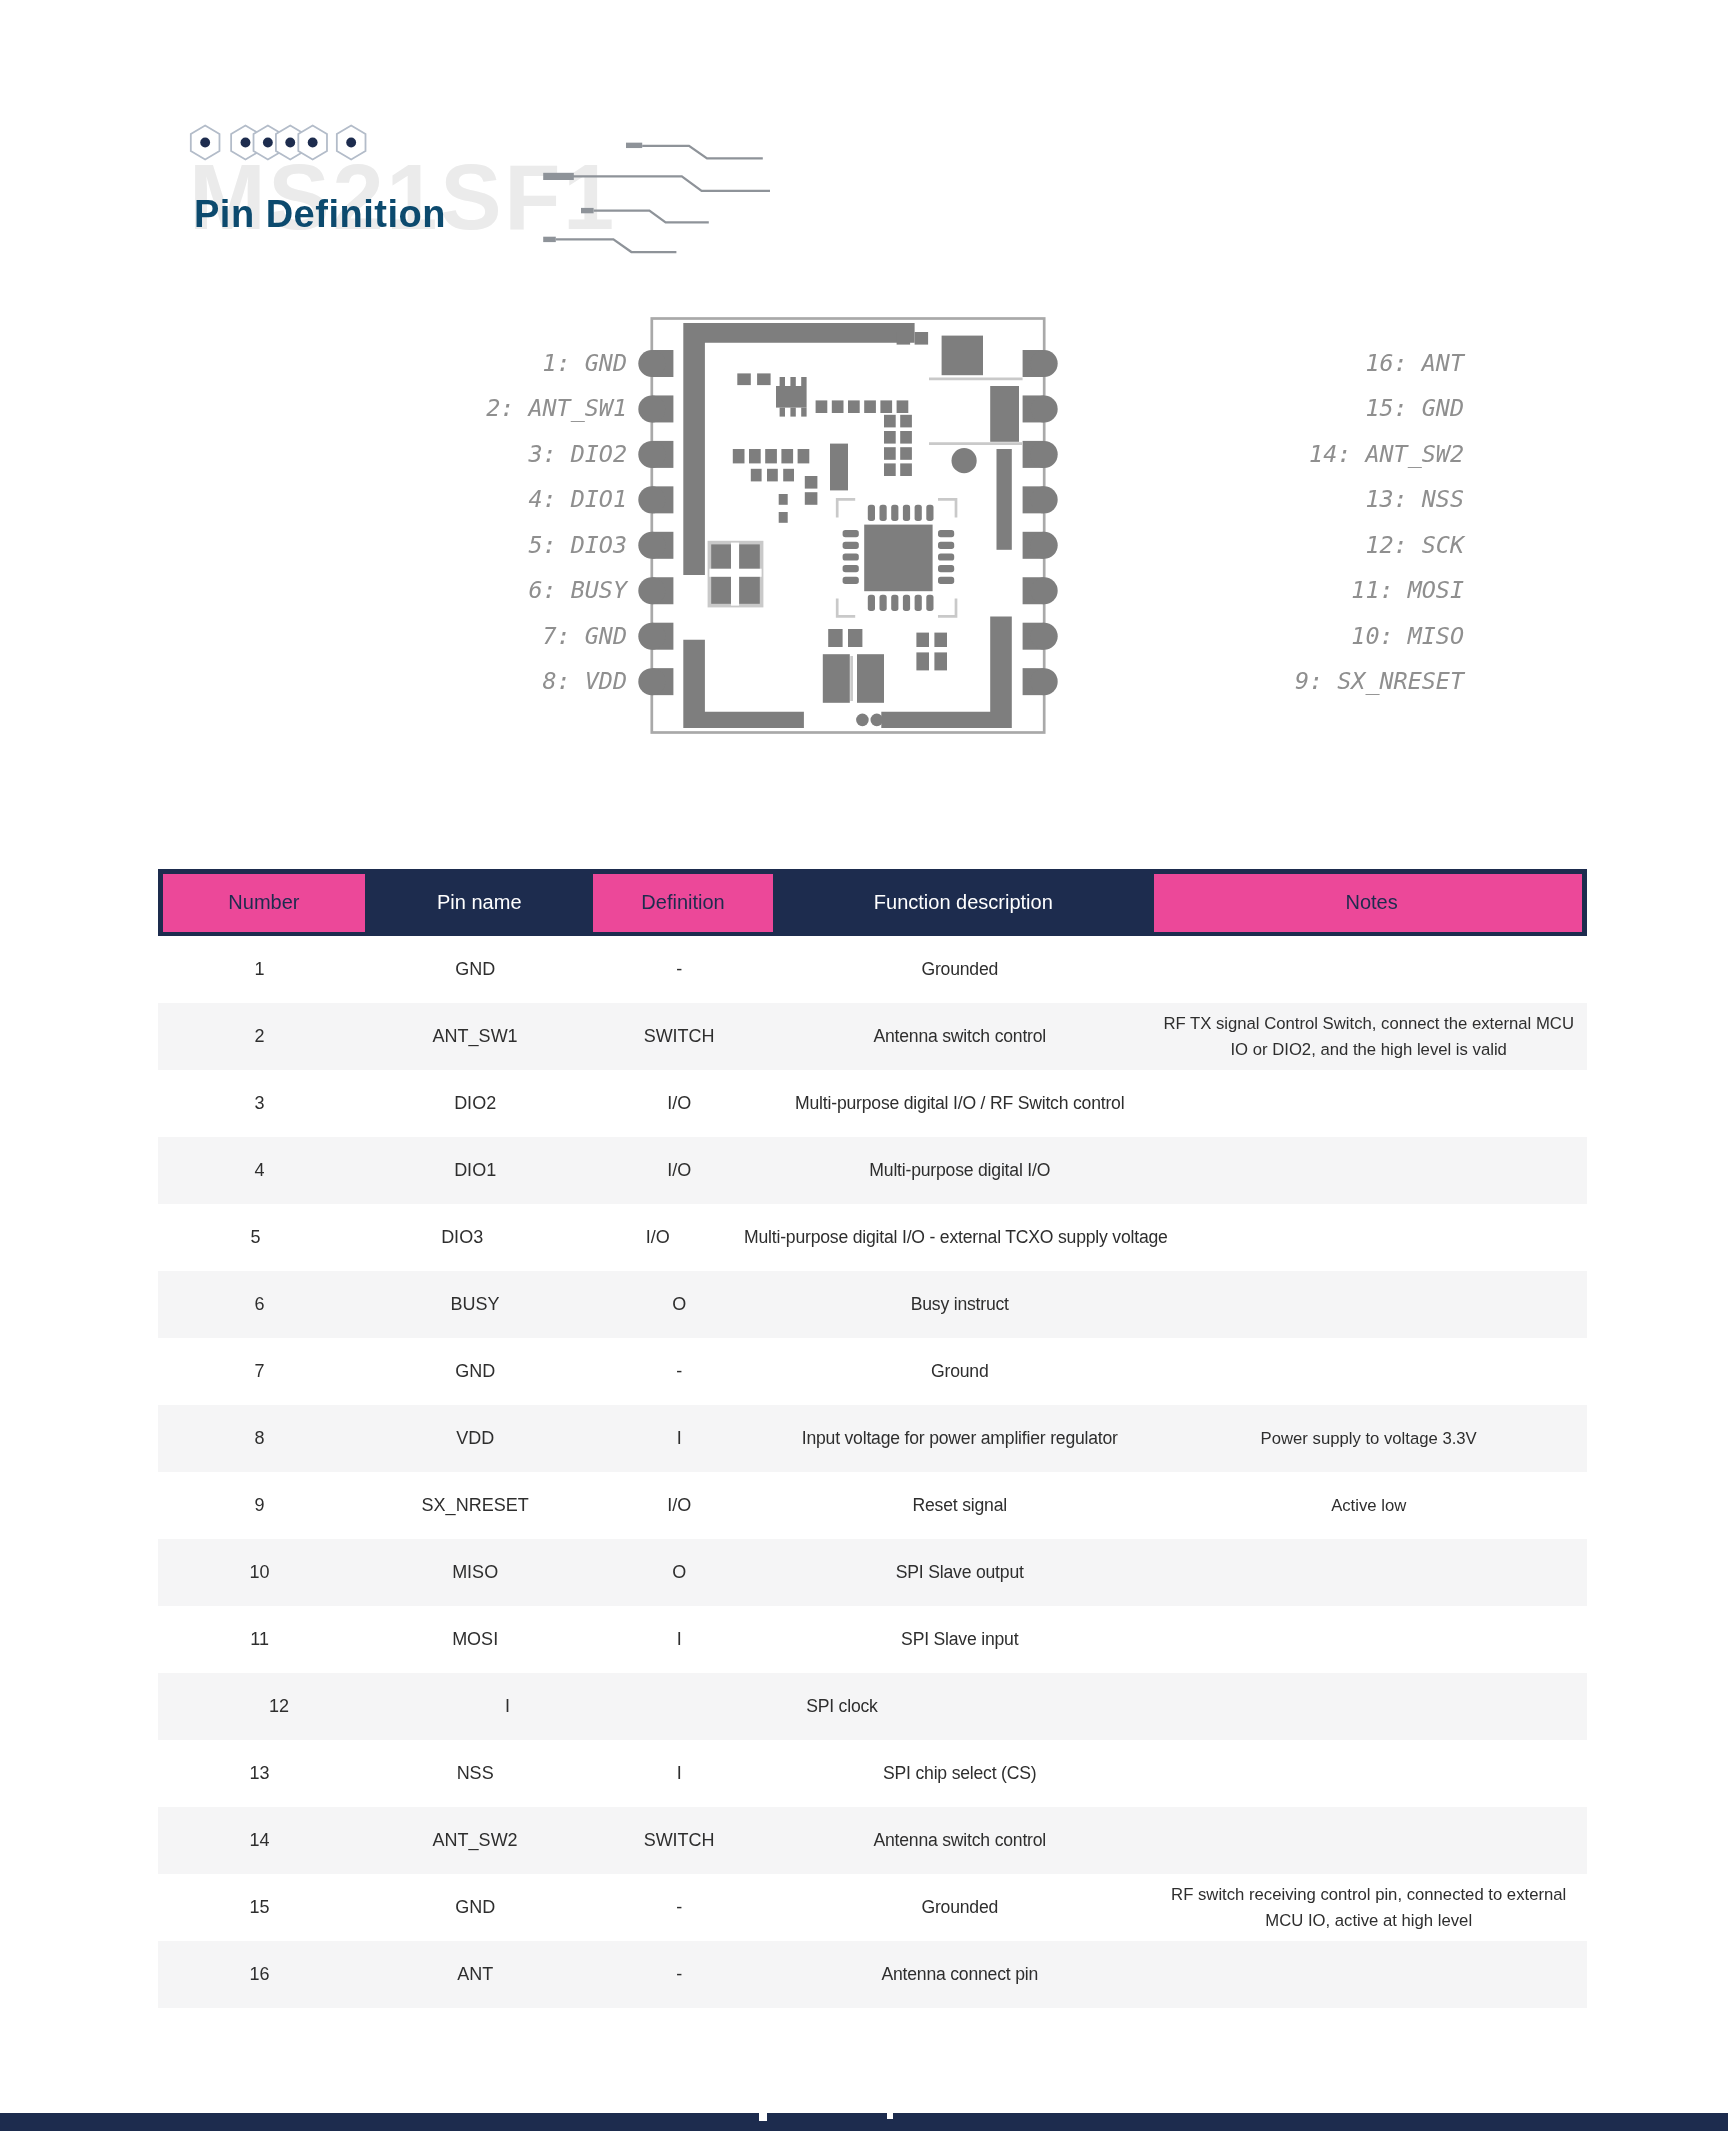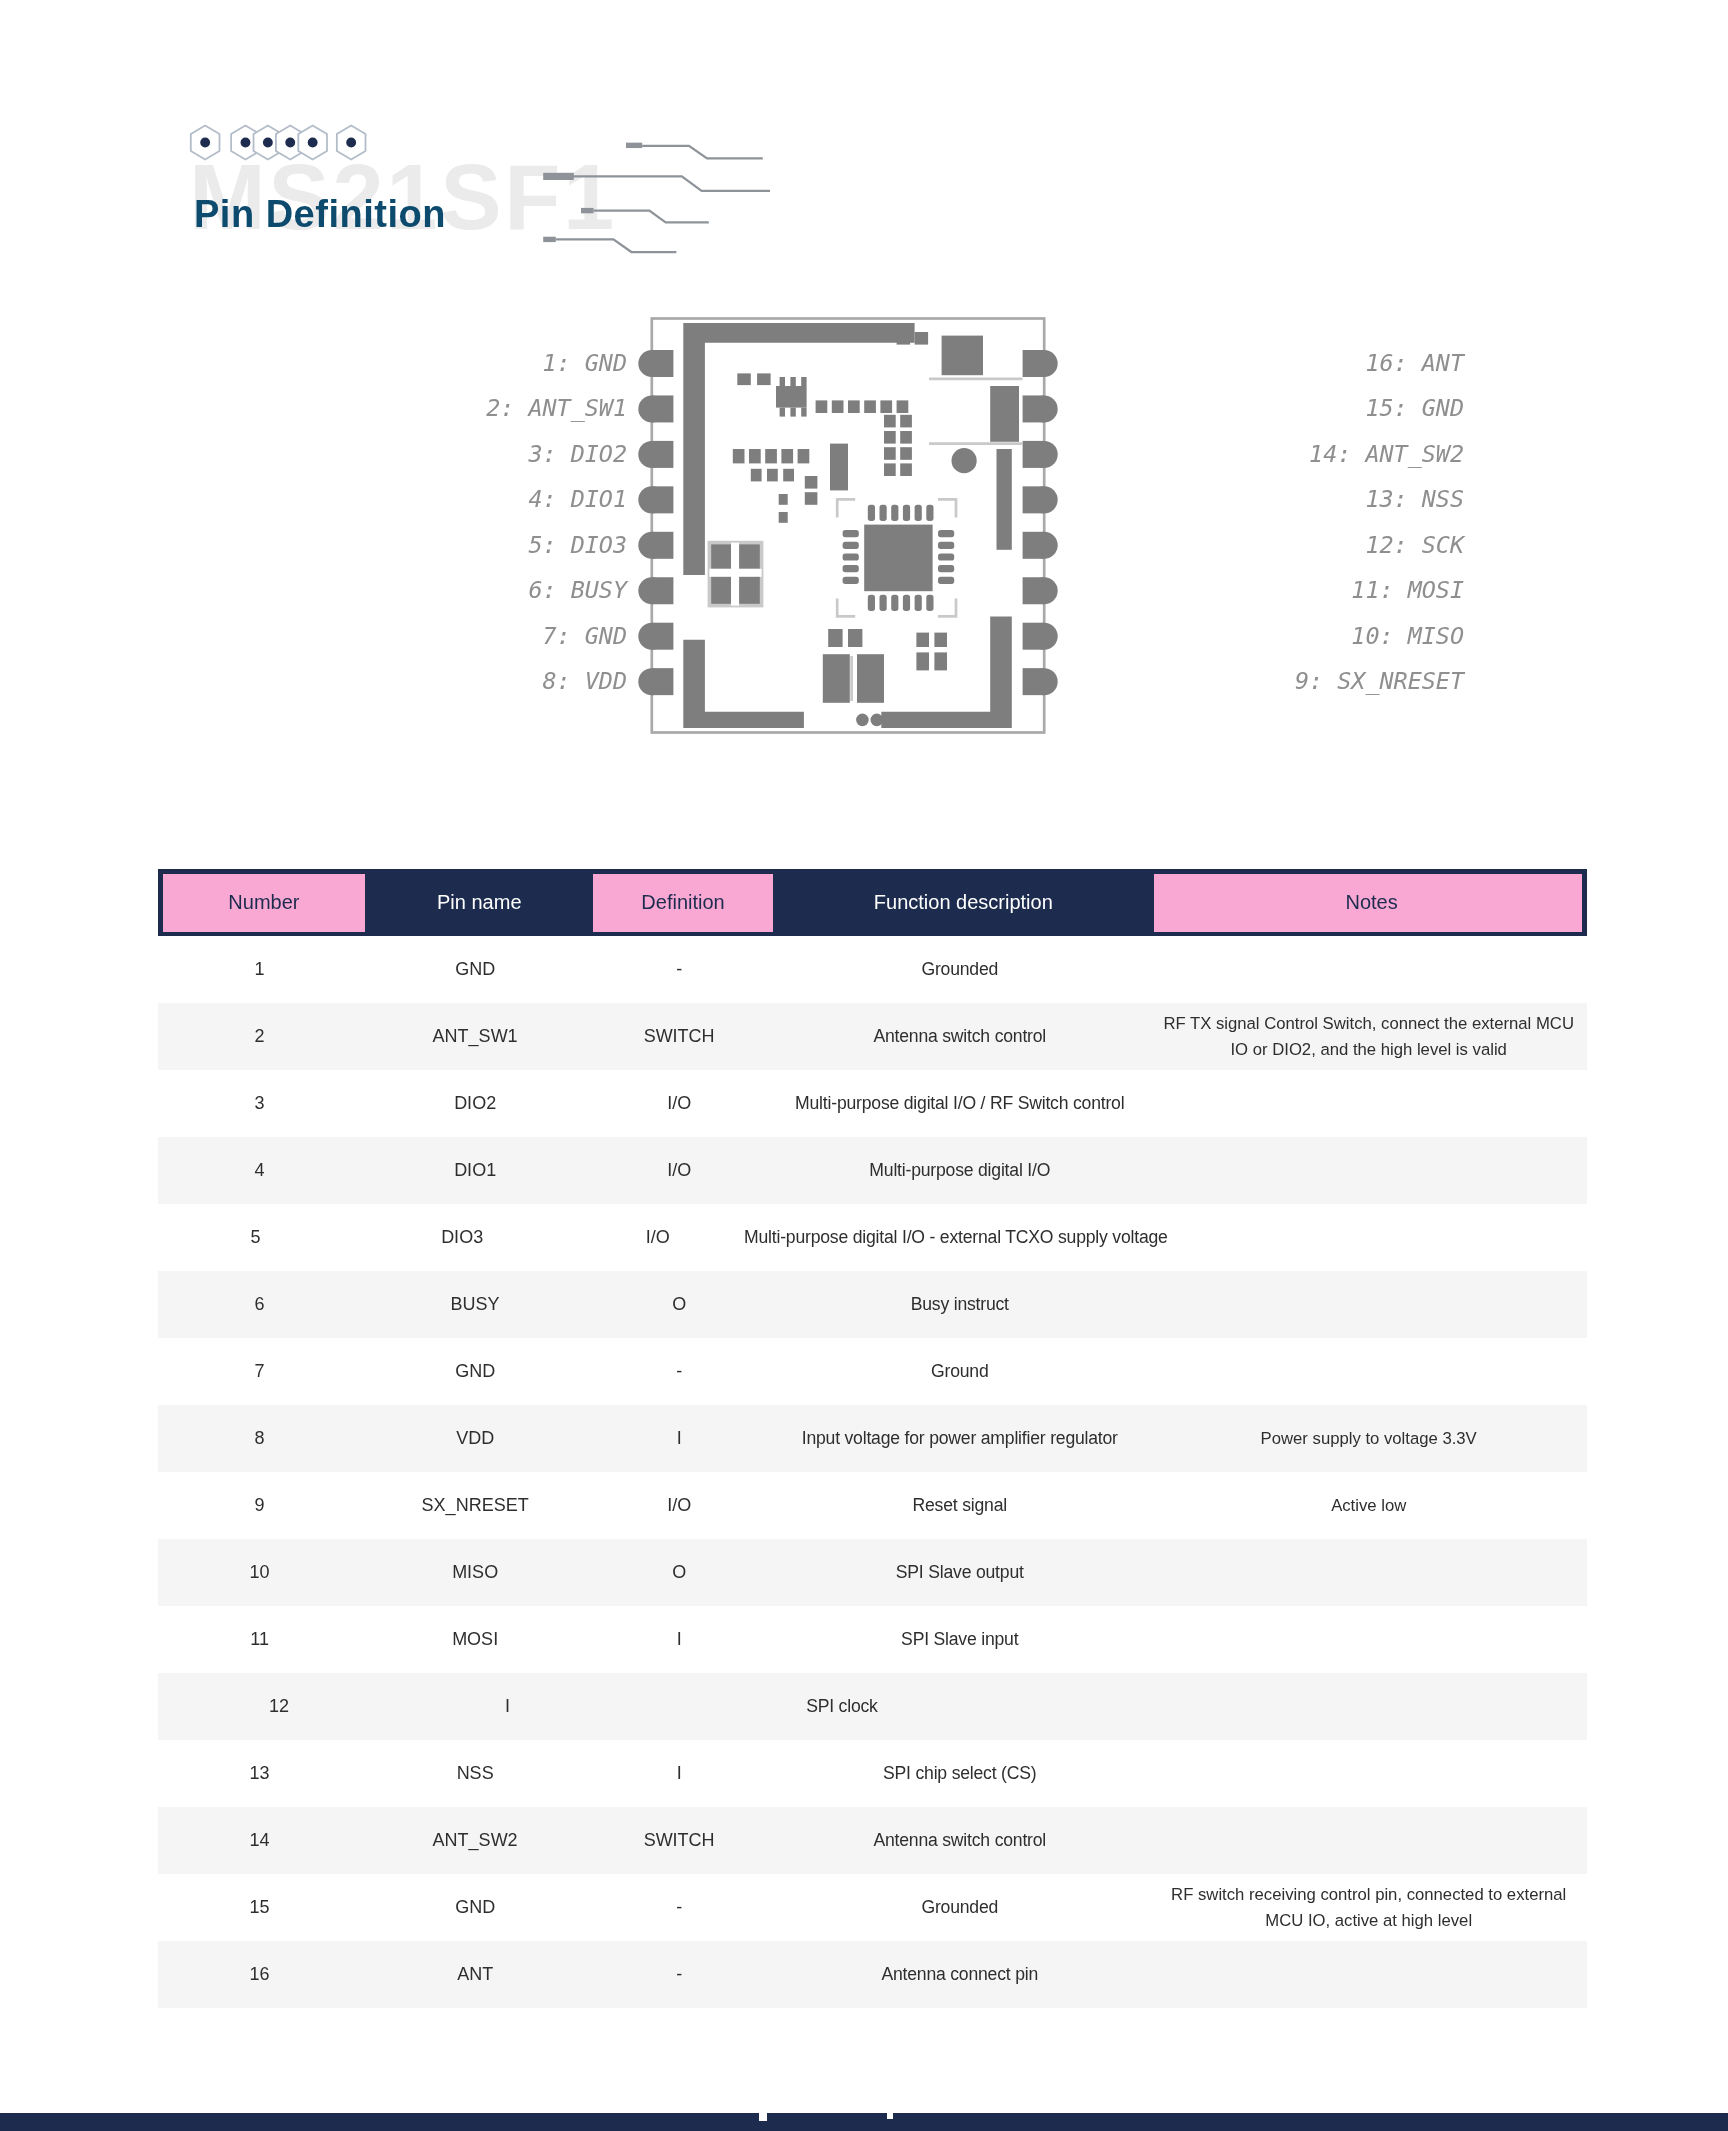--- a/index.html
+++ b/index.html
@@ -14,21 +14,21 @@
   .module{position:absolute;left:632px;top:314px;width:432px;height:423px;}
   .pin-col{position:absolute;top:348px;height:349px;display:flex;flex-direction:column;
            justify-content:space-between;}
   .pin-col.left{left:267px;width:360px;align-items:flex-end;}
   .pin-col.right{left:1050px;width:414px;align-items:flex-end;}
   .pin-label{font-family:"DejaVu Sans Mono",monospace;font-size:23.4px;color:#8f8f8f;
              line-height:31px;white-space:pre;font-style:italic;}
   .table{position:absolute;left:158px;top:869px;width:1429px;}
   .thead{display:flex;background:#1d2c4e;height:67px;box-sizing:border-box;padding:4.5px;}
   .th{display:flex;align-items:center;justify-content:center;font-size:20px;}
-  .th.light{background:#f9a8d4;color:#1d2c4e;}
+  .th.light{background:#ec4899;color:#1d2c4e;}
   .th.dark{color:#ffffff;}
   .trow{display:flex;height:67px;}
   .trow.even{background:#f5f5f6;}
   .td{display:flex;align-items:center;justify-content:center;text-align:center;
       color:#2e2e2e;}
   .td.num,.td.name,.td.def{font-size:18px;}
   .td.func{font-size:17.6px;white-space:nowrap;overflow:visible;letter-spacing:-0.2px;}
   .td.notes{font-size:16.7px;line-height:1.5;padding:0 7.2px;box-sizing:border-box;}
   .c0{flex:228 0 0;}.c1{flex:256 0 0;}.c2{flex:202 0 0;}.c3{flex:428 0 0;}.c4{flex:474 0 0;padding-left:7px;}
   .footer{position:absolute;left:0;top:2113px;width:1728px;height:18px;background:#1d2c4e;}

